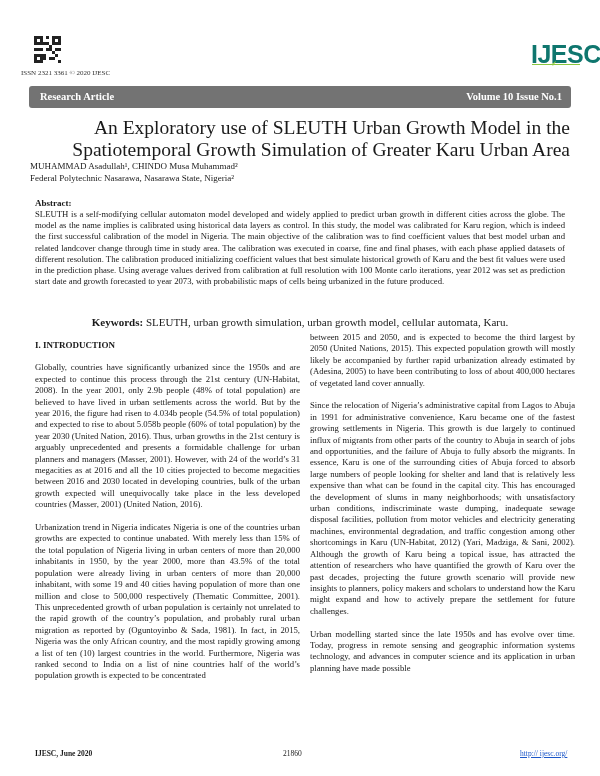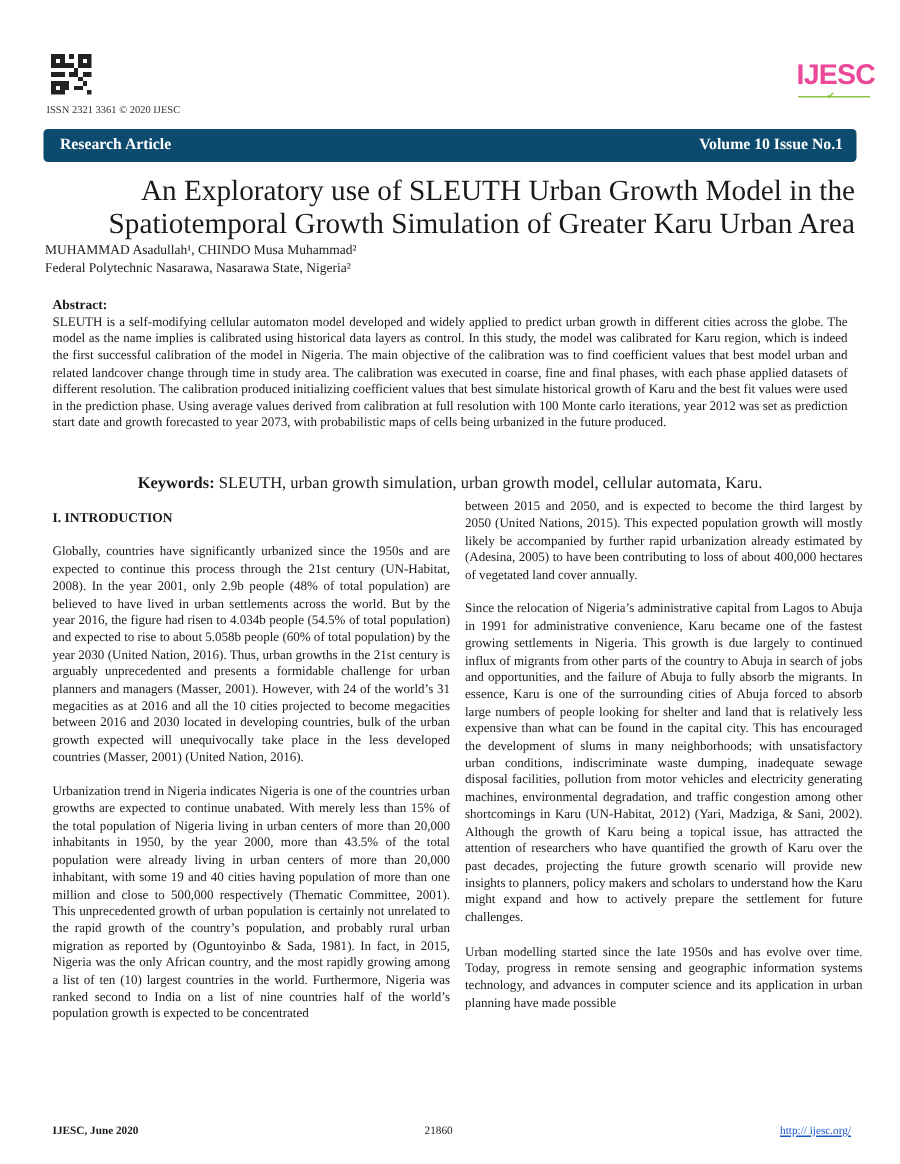--- a/index.html
+++ b/index.html
@@ -1,23 +1,23 @@
 <!DOCTYPE html>
 <html><head>
 <meta charset="utf-8">
 <style>
   html, body { margin:0; padding:0; background:#ffffff; }
   body { width:600px; height:776px; position:relative; overflow:hidden; font-family:"Liberation Serif", serif; color:#1a1a1a; }
   .qr { position:absolute; left:34px; top:36px; width:27px; height:27px; }
-  .issn { position:absolute; left:31px; top:69px; font-size:7px; color:#333; white-space:nowrap;text-align:center; }
+  .issn { position:absolute; left:21px; top:69px; font-size:7px; color:#333; white-space:nowrap;text-align:center; }
   .logo { position:absolute; left:531px; top:41px; width:50px; height:30px; }
-  .logo-text { position:absolute; left:0; top:-1px; font-family:"Liberation Sans", sans-serif; font-weight:bold; font-size:19px; color:#ec4899; letter-spacing:-0.5px; }
+  .logo-text { position:absolute; left:0; top:-1px; font-family:"Liberation Sans", sans-serif; font-weight:bold; font-size:25px; color:#0f766e; letter-spacing:-0.5px; }
   .logo-line { position:absolute; left:1px; top:23px; width:48px; height:1px; background:#8cc63f; }
   .logo-leaf { position:absolute; left:20px; top:19px; font-size:7px; color:#8cc63f; }
-  .banner { position:absolute; left:29px; top:86px; width:542px; height:22px; background:#0c4a6e; border-radius:3px; color:#fff; font-weight:bold; font-size:10.5px; }
+  .banner { position:absolute; left:29px; top:86px; width:542px; height:22px; background:#737373; border-radius:3px; color:#fff; font-weight:bold; font-size:10.5px; }
   .banner .left { position:absolute; left:11px; top:5px; }
   .banner .right { position:absolute; right:9px; top:5px;font-family:Liberation Serif, serif; }
   .title { position:absolute; left:30px; top:117px; width:540px; text-align:right; font-size:19.5px; line-height:22px; color:#1a1a1a; }
   .authors { position:absolute; left:30px; top:160px; width:540px; text-align:left; font-size:9px; line-height:12px; }
   .abs-head { position:absolute; left:35px; top:198px; font-weight:bold; font-size:9px; }
   .abs-body { position:absolute; left:35px; top:209px; width:530px; font-size:8.7px; line-height:11.2px; text-align:justify; }
   .keywords { position:absolute; left:35px; top:316px; width:530px; font-size:11px;text-align:center; }
   .keywords b { font-weight:bold; }
   .col { position:absolute; width:265px; font-size:8.7px; line-height:11.4px; text-align:justify; }
   .col p { margin:0 0 11.4px 0; }

